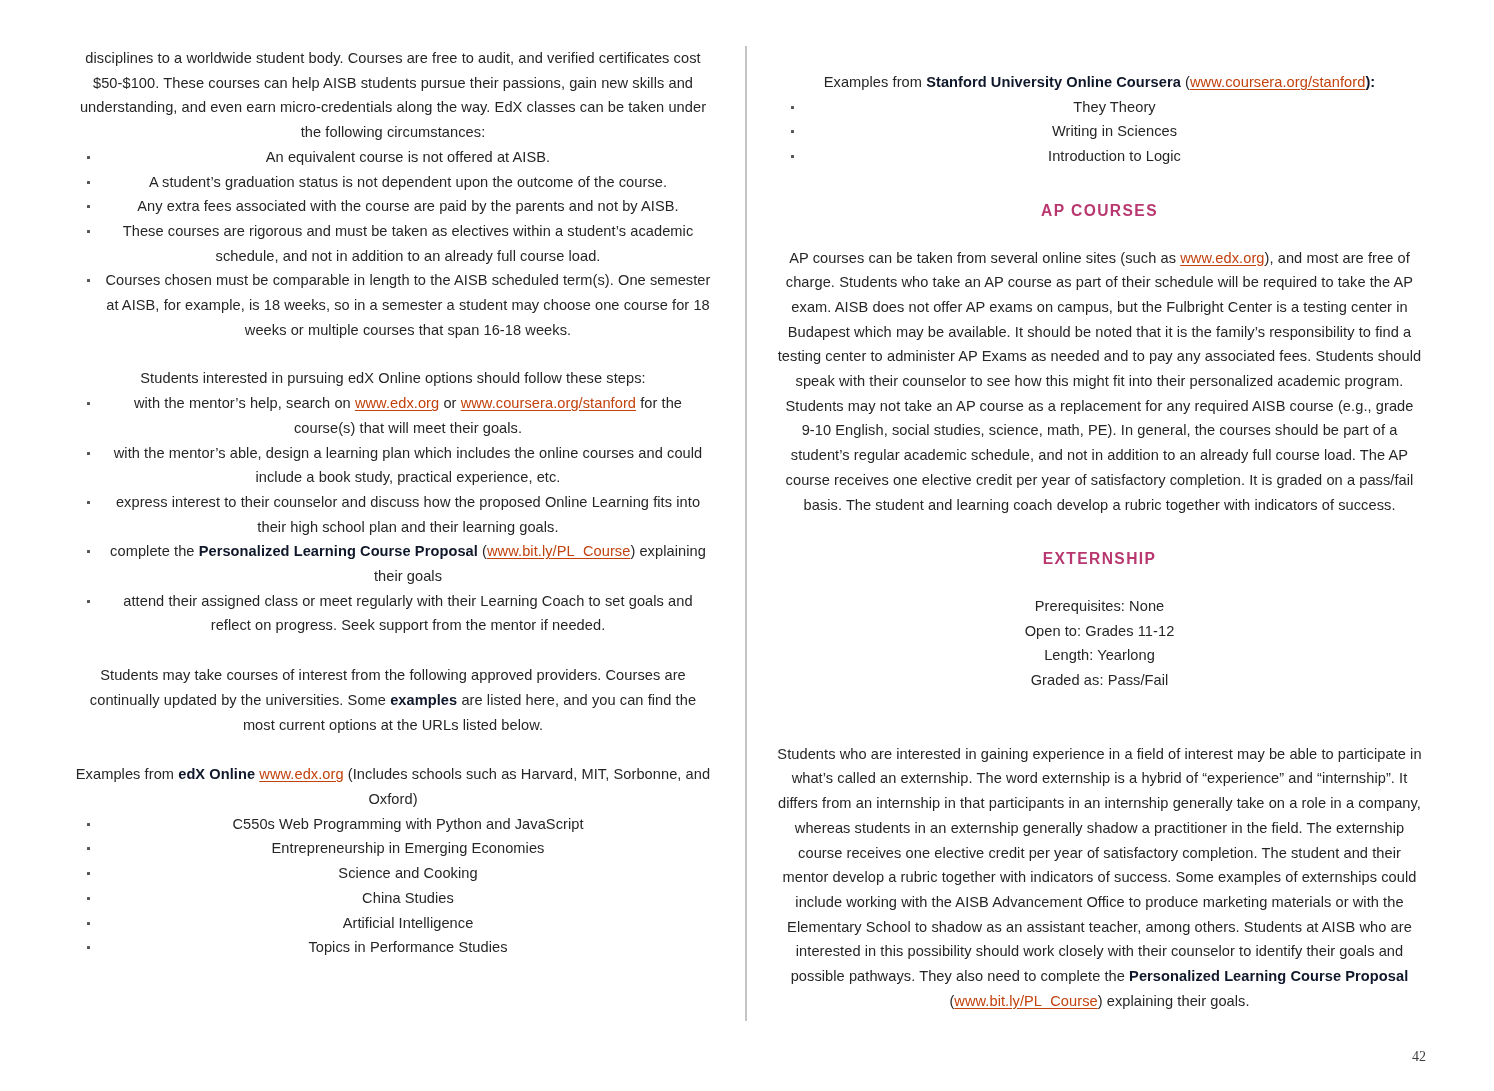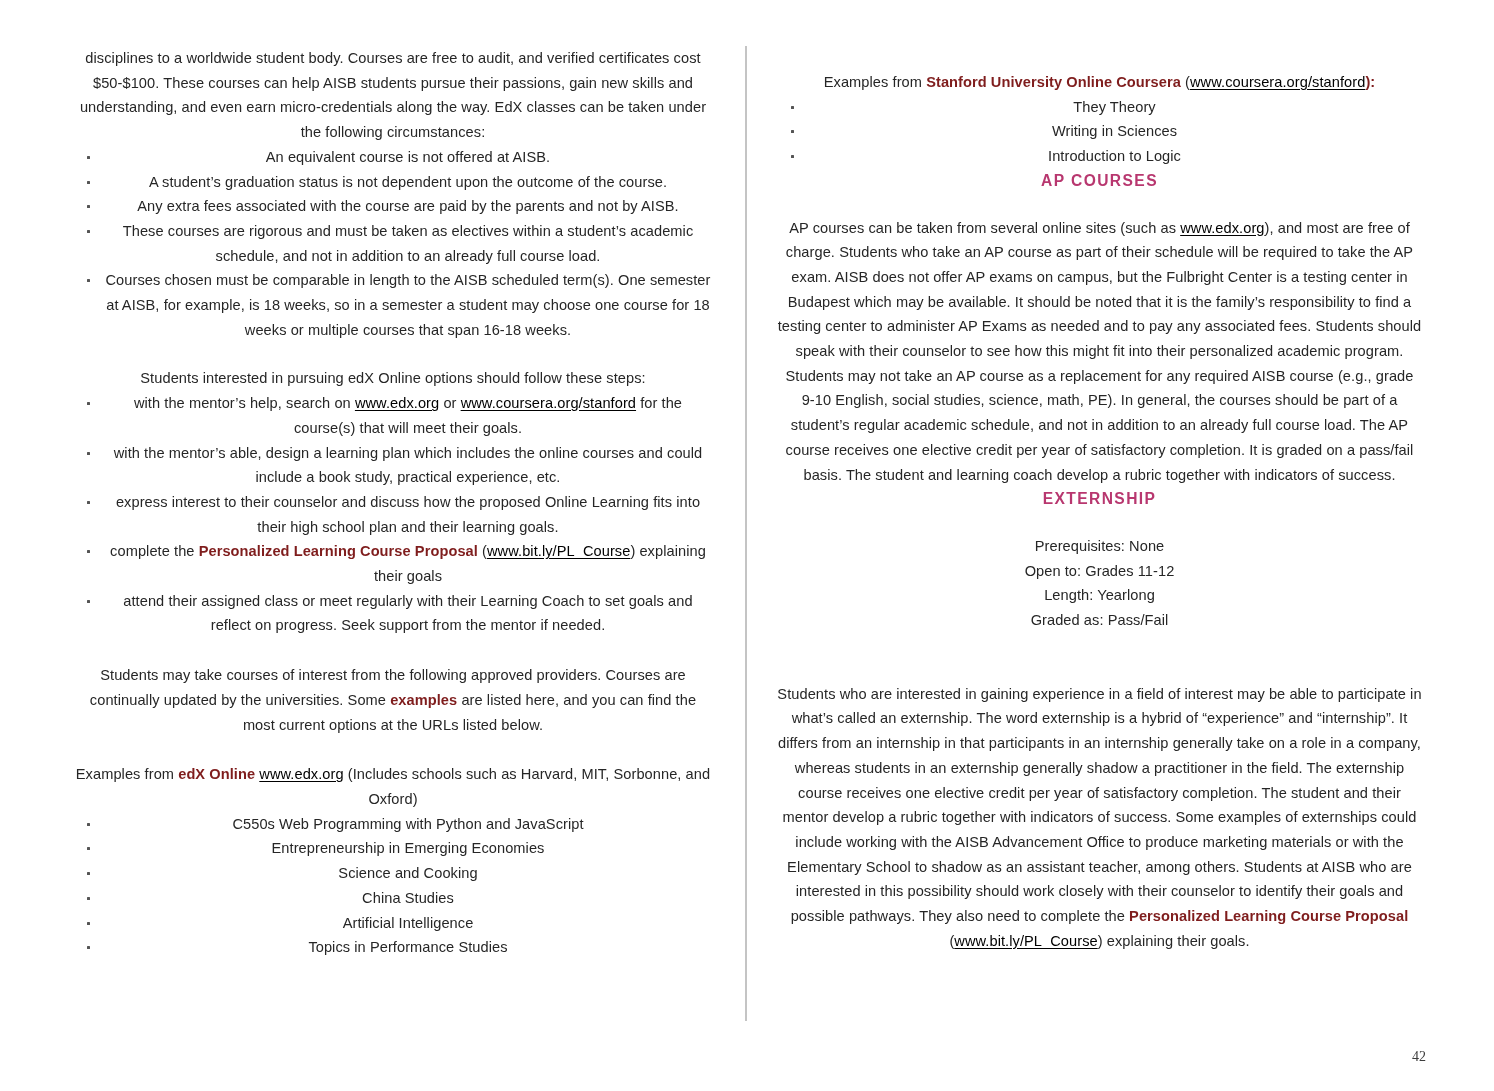--- a/index.html
+++ b/index.html
@@ -64,38 +64,39 @@
     content: "";
     position: absolute;
     left: 14px;
     top: 11px;
     width: 3px;
     height: 3px;
     background: #555555;
     border-radius: 0.5px;
   }
   a.link {
-    color: #000000;
+    color: #c2410c;
     text-decoration: underline;
     text-underline-offset: 2px;
   }
   b, .bold {
     font-weight: bold;
-    color: #7f1d1d;
+    color: #0f172a;
   }
   h2.section-heading {
     font-size: 15.6px;
     font-weight: bold;
     letter-spacing: 0.09em;
     color: #b8376f;
     margin: 0;
     padding: 0;
     text-transform: uppercase;
   }
   .heading-block {
+    margin-top: 30px;
     margin-bottom: 22px;
   }
   .info-lines {
     line-height: 24.7px;
   }
   .page-number {
     position: absolute;
     right: 68px;
     bottom: 26px;
     font-family: "Liberation Serif", serif;

